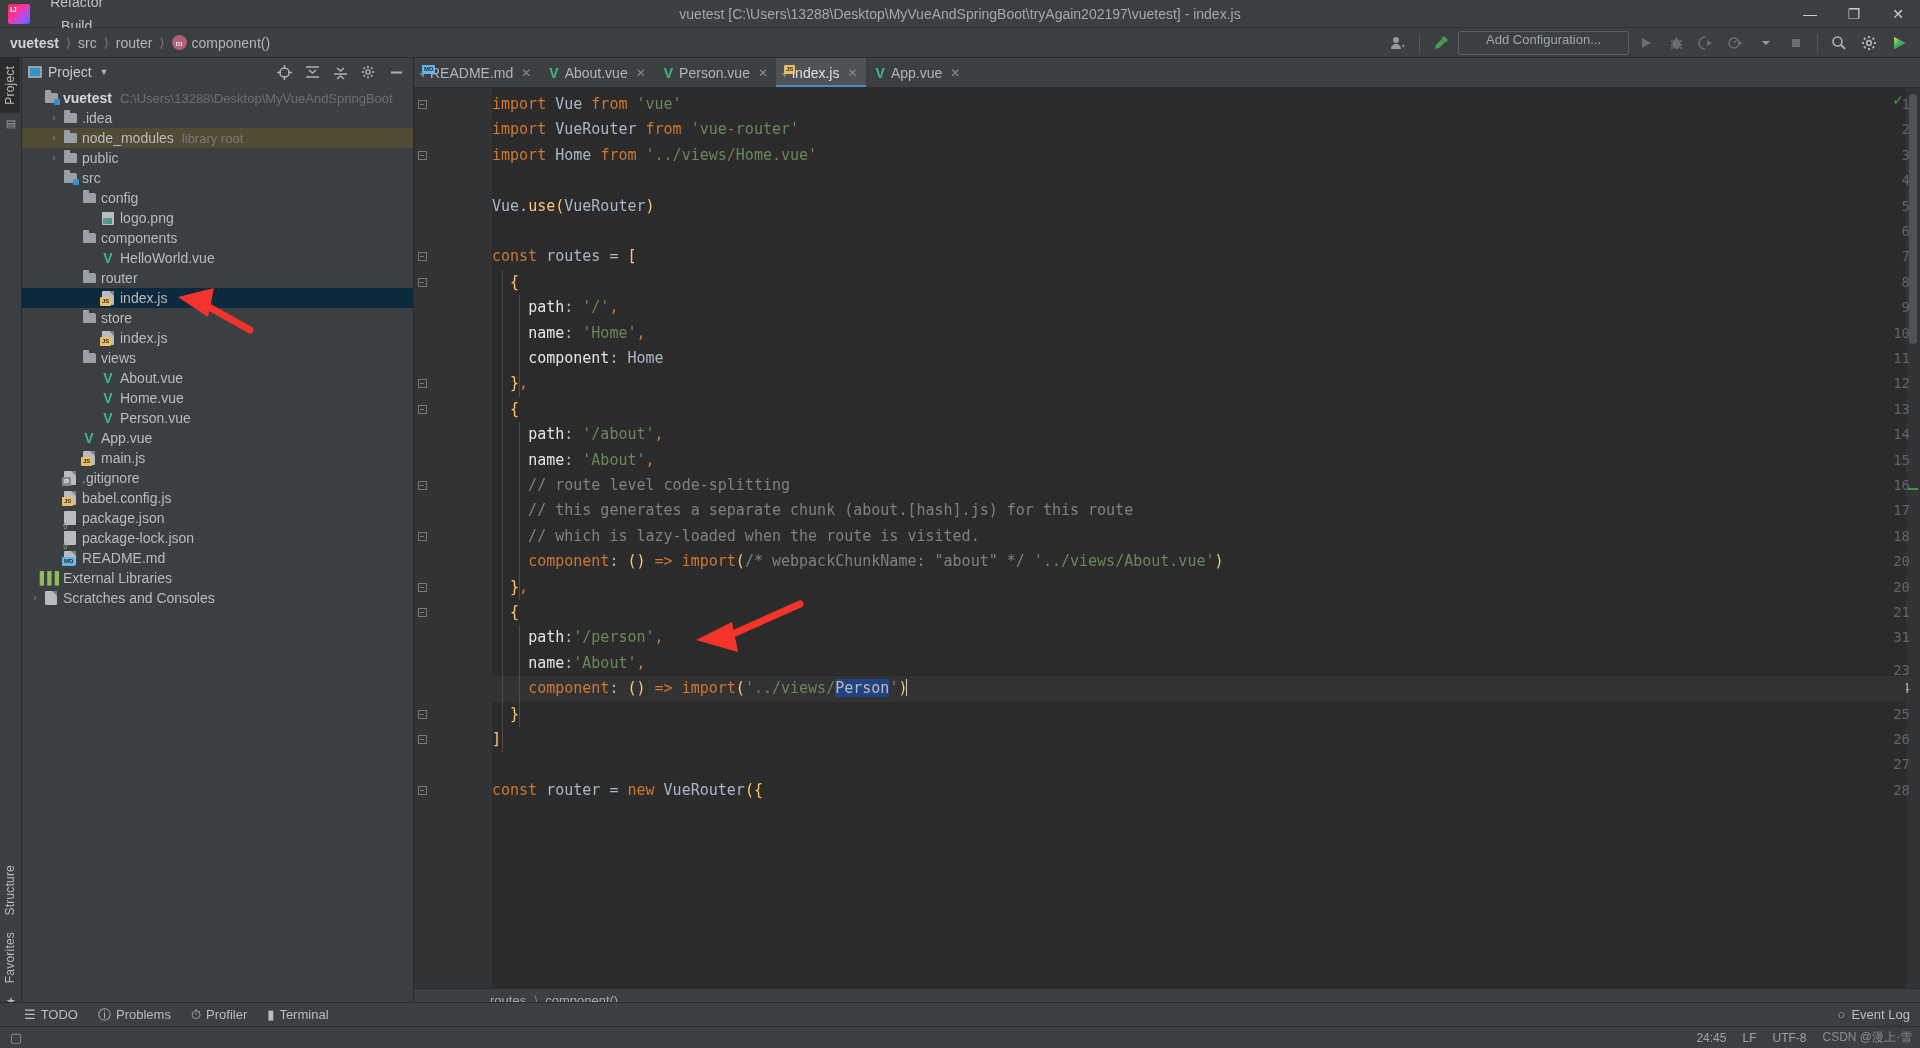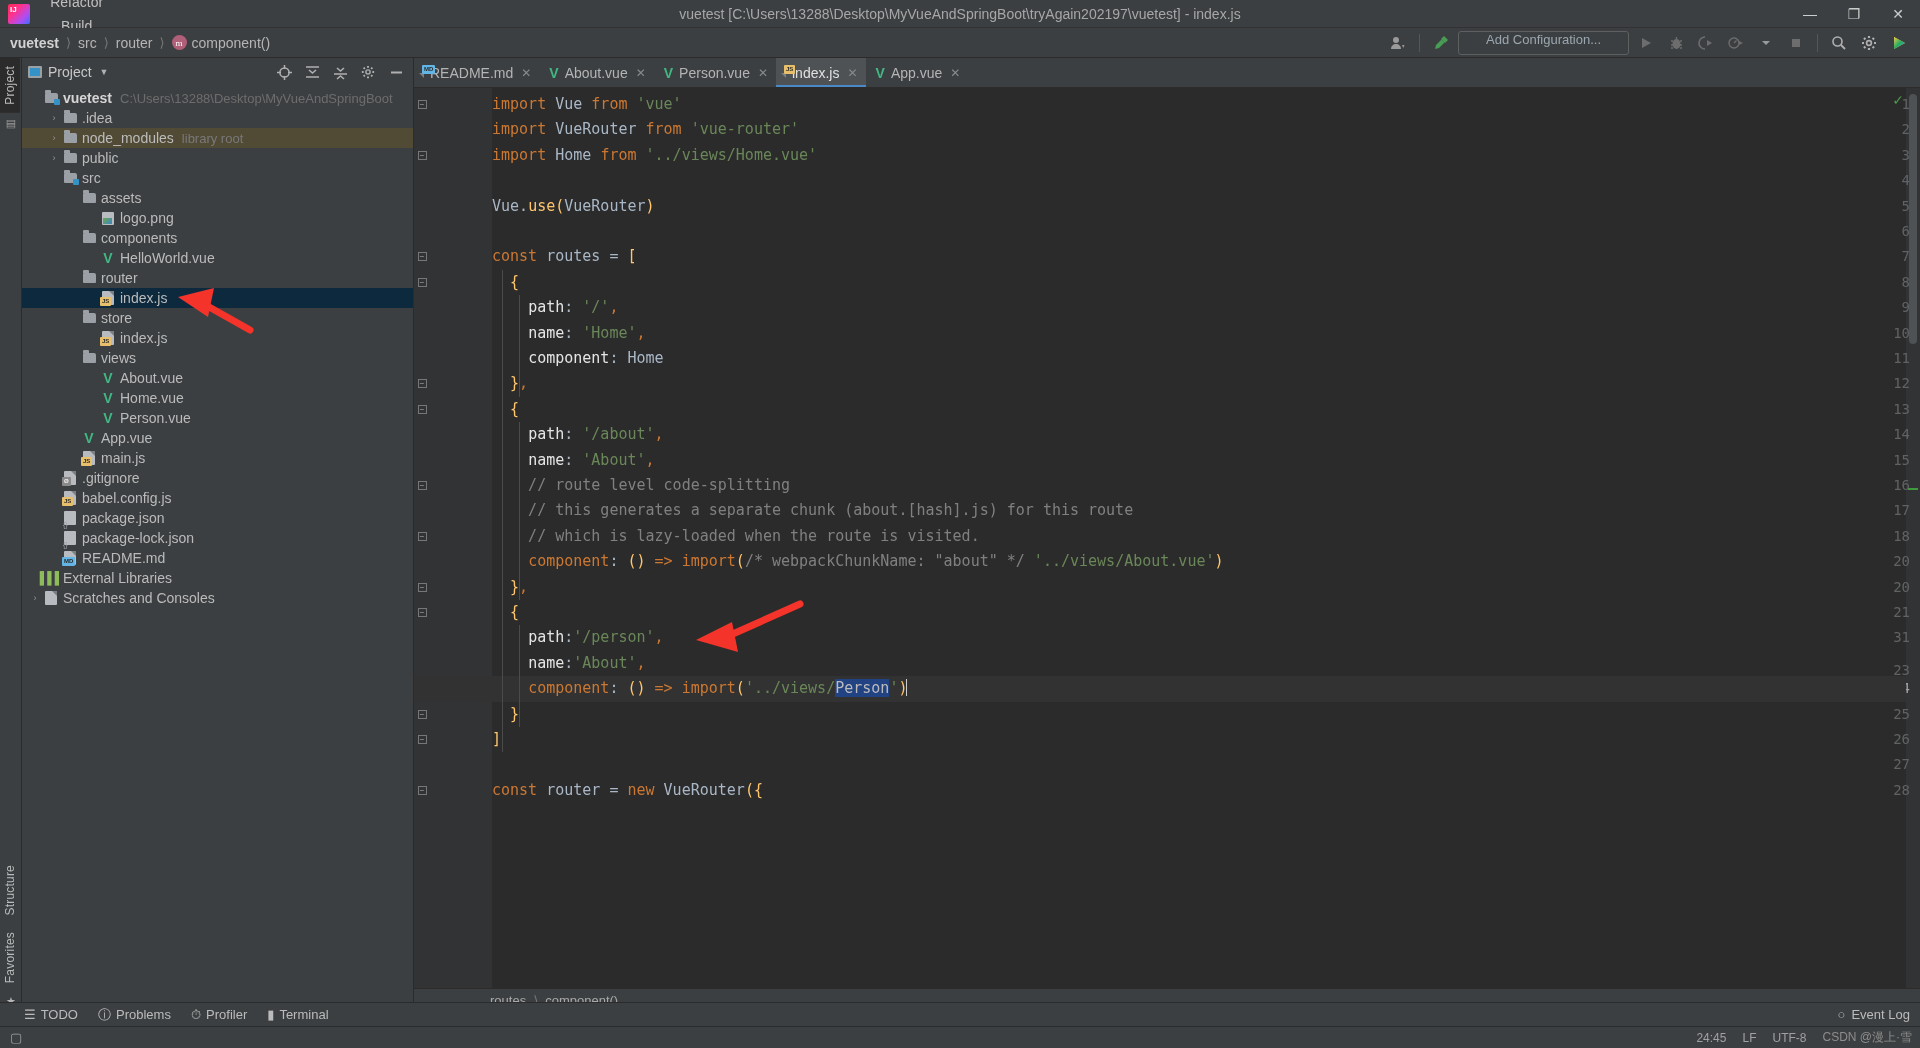--- a/index.html
+++ b/index.html
@@ -490,21 +490,21 @@
             <span class="folder src"></span>
           </span>
           <span class="label">src</span>
         </div>
         <div class="node">
           <span style="display:inline-block;width:44px"></span>
           <span class="arrow">ⱟ</span>
           <span class="ic">
             <span class="folder"></span>
           </span>
-          <span class="label">assets</span>
+          <span class="label">config</span>
         </div>
         <div class="node">
           <span style="display:inline-block;width:63px"></span>
           <span class="arrow empty">›</span>
           <span class="ic">
             <span class="imgic"></span>
           </span>
           <span class="label">logo.png</span>
         </div>
         <div class="node">

